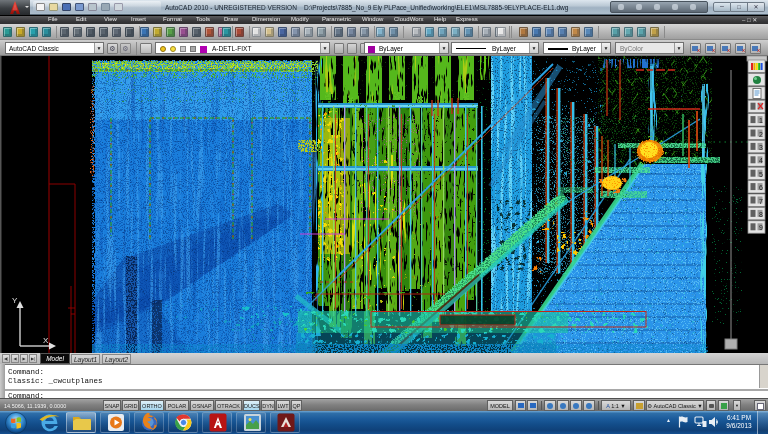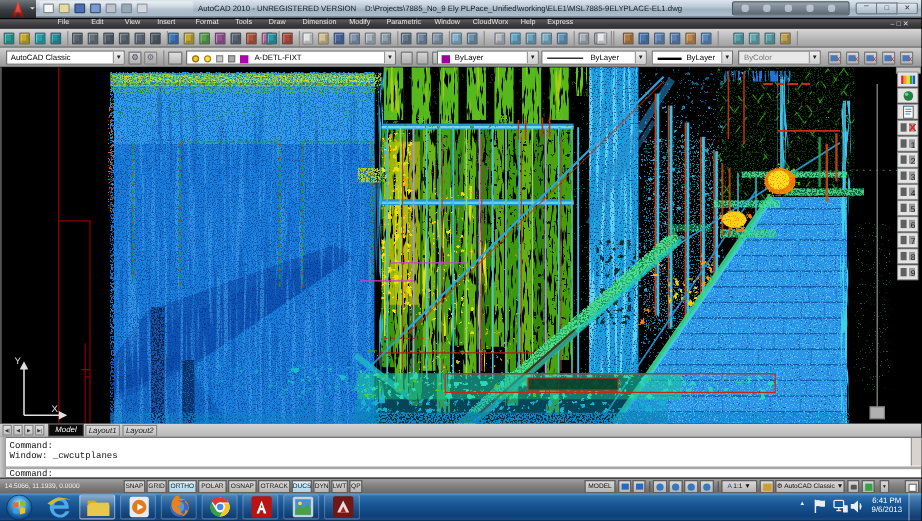--- a/index.html
+++ b/index.html
@@ -810,21 +810,21 @@
 <div class="abs" style="left:2px;top:1px;width:8px;height:9px;background:linear-gradient(#e0e0e0,#c0c0c0);border:1px solid #888;font-size:4px;text-align:center;line-height:8px;color:#333">◀|</div>
 <div class="abs" style="left:11px;top:1px;width:8px;height:9px;background:linear-gradient(#e0e0e0,#c0c0c0);border:1px solid #888;font-size:4px;text-align:center;line-height:8px;color:#333">◀</div>
 <div class="abs" style="left:20px;top:1px;width:8px;height:9px;background:linear-gradient(#e0e0e0,#c0c0c0);border:1px solid #888;font-size:4px;text-align:center;line-height:8px;color:#333">▶</div>
 <div class="abs" style="left:29px;top:1px;width:8px;height:9px;background:linear-gradient(#e0e0e0,#c0c0c0);border:1px solid #888;font-size:4px;text-align:center;line-height:8px;color:#333">▶|</div>
 <div class="abs" style="left:40px;top:0px;width:30px;height:11px;background:#0a0a0a;border:1px solid #555;color:#fff;font-style:italic;text-align:center;line-height:10px">Model</div>
 <div class="abs" style="left:71px;top:1px;width:29px;height:10px;background:linear-gradient(#d8d8d8,#c0c0c0);border:1px solid #888;color:#222;font-style:italic;text-align:center;line-height:9px;">Layout1</div>
 <div class="abs" style="left:102px;top:1px;width:29px;height:10px;background:linear-gradient(#d8d8d8,#c0c0c0);border:1px solid #888;color:#222;font-style:italic;text-align:center;line-height:9px;">Layout2</div>
 </div>
 <div class="abs" id="cmdhist">
       <div style="position:absolute;left:8px;top:3px">Command:</div>
-      <div style="position:absolute;left:8px;top:12px">Window: _cwcutplanes</div>
+      <div style="position:absolute;left:8px;top:12px">Classic: _cwcutplanes</div>
     </div>
 <div class="abs" id="cmdin">
       <div style="position:absolute;left:8px;top:1px">Command:</div>
     </div>
 <div class="abs" id="cmdleft"></div>
 <div class="abs" id="cmdsb"></div>
 <div class="abs" id="status">
 <span style="position:absolute;left:4px;top:4px;color:#f0f0f0;font-size:5.5px">14.5066, 11.1939, 0.0000</span>
 <div class="sbtn" style="left:103px;width:18px">SNAP</div>
 <div class="sbtn" style="left:122px;width:17px">GRID</div>

